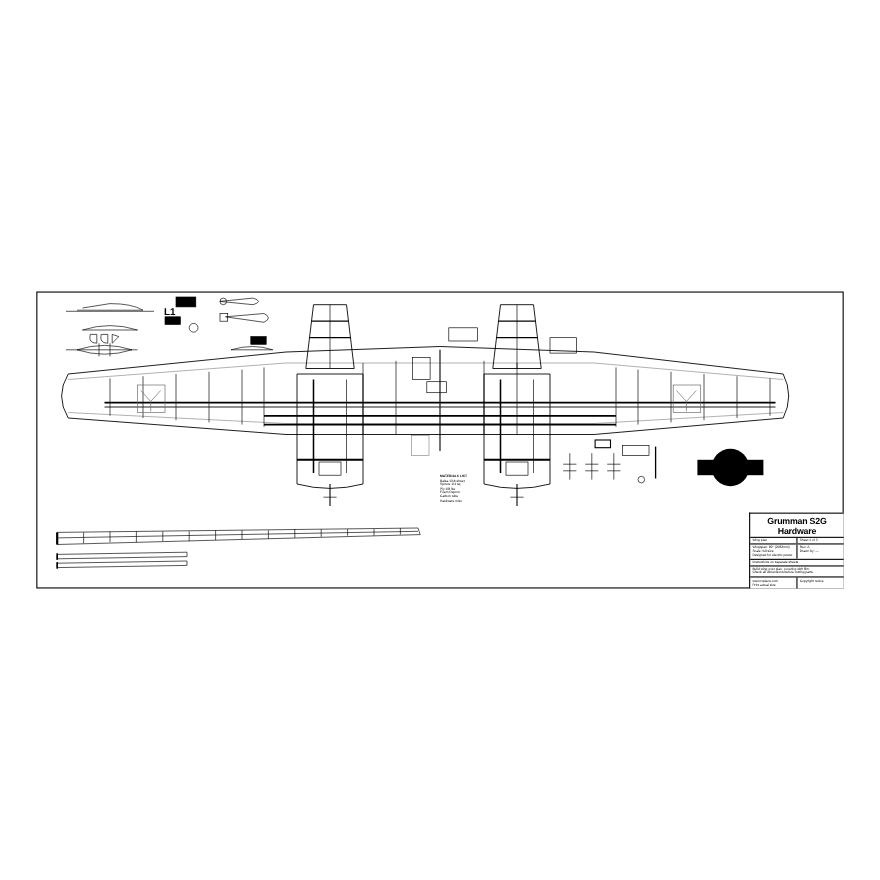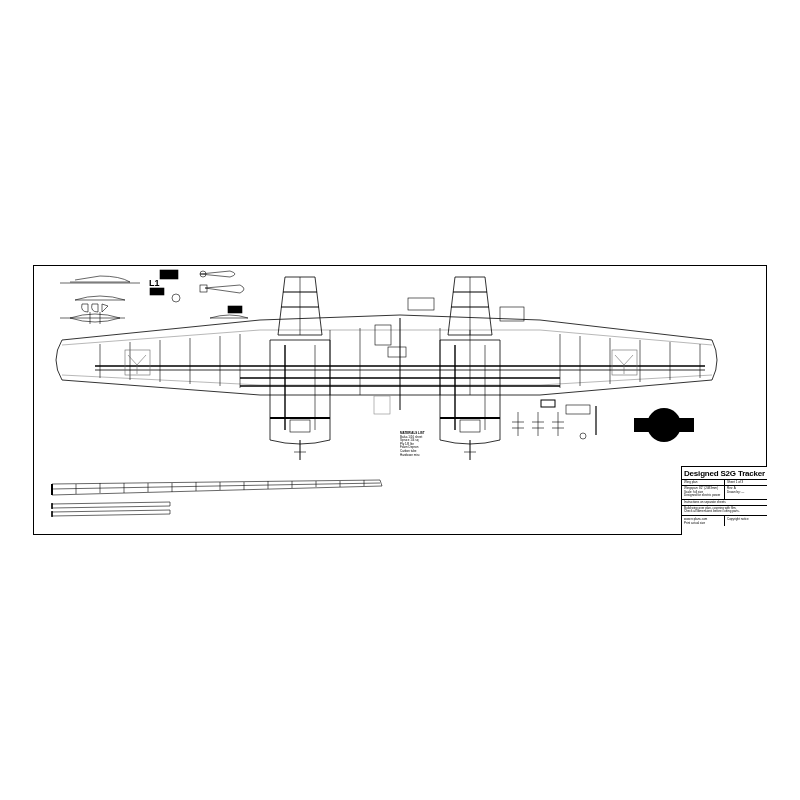--- a/index.html
+++ b/index.html
@@ -169,21 +169,21 @@
   <div class="h">MATERIALS LIST</div>
   <div><span>Balsa</span> <span>1/16 sheet</span></div>
   <div><span>Spruce</span> <span>1/4 sq</span></div>
   <div><span>Ply</span> <span>1/8 lite</span></div>
   <div><span>Foam</span> <span>Depron</span></div>
   <div><span>Carbon</span> <span>tube</span></div>
   <div><span>Hardware</span> <span>misc</span></div>
 </div>
 
 <div id="title-block">
-  <div class="tb-title">Designed S2G Tracker</div>
+  <div class="tb-title">Grumman S2G Hardware</div>
   <div class="row split" style="padding:0">
     <div>Wing plan</div>
     <div>Sheet 1 of 3</div>
   </div>
   <div class="row split" style="padding:0">
     <div>
       <div>Wingspan: 82" (2083mm)</div>
       <div>Scale: full size</div>
       <div>Designed for electric power</div>
     </div>

